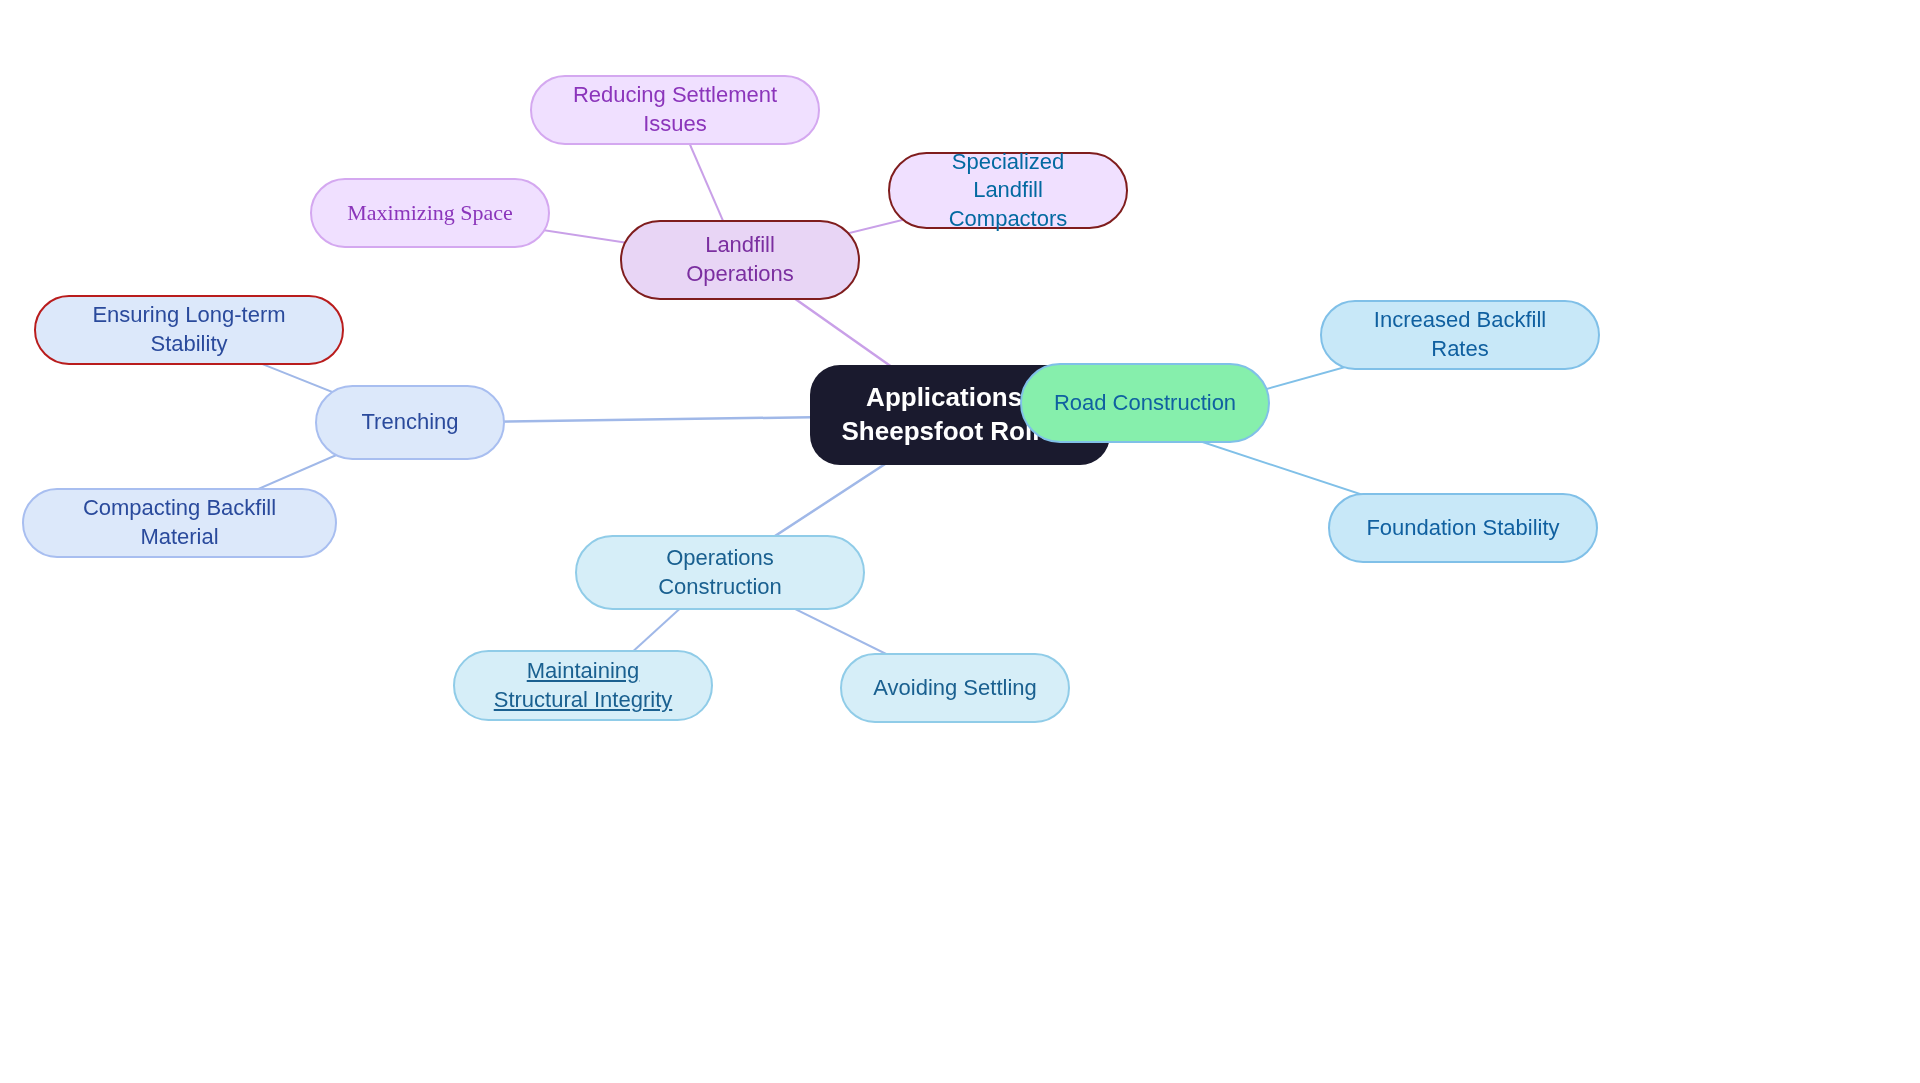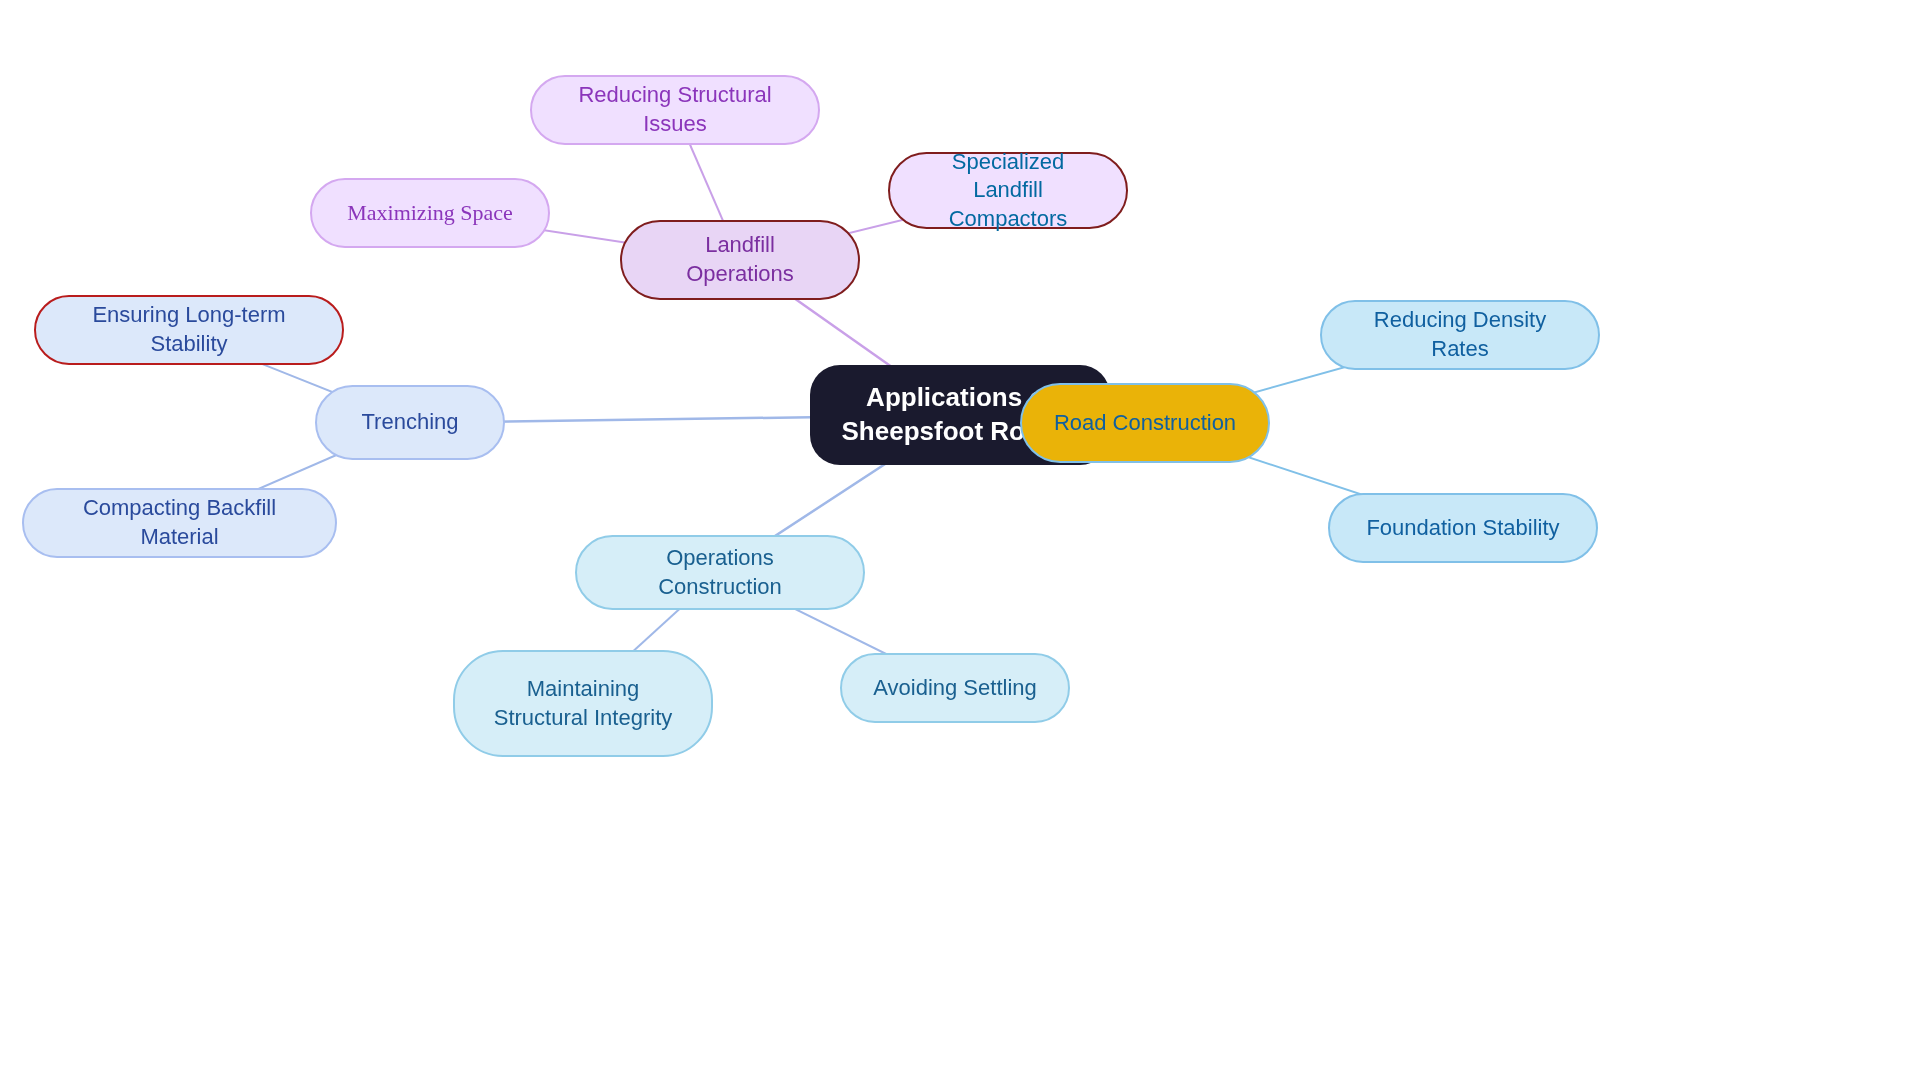--- a/index.html
+++ b/index.html
@@ -114,42 +114,43 @@
       width: 290px;
       height: 75px;
       left: 575px;
       top: 535px;
     }
     .node-maintaining {
       background: #d6eef8;
       color: #1a6090;
       border: 2px solid #90cce8;
       width: 260px;
-      height: 107px;
+      height: 71px;
       left: 453px;
       top: 650px;
+      text-decoration: underline;
     }
     .node-avoiding {
       background: #d6eef8;
       color: #1a6090;
       border: 2px solid #90cce8;
       width: 230px;
       height: 70px;
       left: 840px;
       top: 653px;
     }
     
     .node-road {
-      background: #eab308;
+      background: #86efac;
       color: #1060a0;
       border: 2px solid #80c0e8;
       width: 250px;
       height: 80px;
       left: 1020px;
-      top: 383px;
+      top: 363px;
       text-align: center;
     }
     .node-increased {
       background: #c8e8f8;
       color: #1060a0;
       border: 2px solid #80c0e8;
       width: 280px;
       height: 70px;
       left: 1320px;
       top: 300px;
@@ -194,21 +195,21 @@
   <line x1="1145" y1="423" x2="1460" y2="335" stroke="#80c0e8" stroke-width="2"></line>
 
   <line x1="1145" y1="423" x2="1463" y2="528" stroke="#80c0e8" stroke-width="2"></line>
 </svg>
 
 <div class="node node-center">Applications of Sheepsfoot
 Rollers</div>
 
 <div class="node node-landfill">Landfill Operations</div>
 
-<div class="node node-reducing">Reducing Structural Issues</div>
+<div class="node node-reducing">Reducing Settlement Issues</div>
 
 <div class="node node-maximizing">Maximizing Space</div>
 
 <div class="node node-specialized">Specialized Landfill
 Compactors</div>
 
 <div class="node node-trenching">Trenching</div>
 
 <div class="node node-ensuring">Ensuring Long-term Stability</div>
 
@@ -216,15 +217,15 @@
 
 <div class="node node-embankment">Operations Construction</div>
 
 <div class="node node-maintaining">Maintaining Structural
 Integrity</div>
 
 <div class="node node-avoiding">Avoiding Settling</div>
 
 <div class="node node-road">Road Construction</div>
 
-<div class="node node-increased">Reducing Density Rates</div>
+<div class="node node-increased">Increased Backfill Rates</div>
 
 <div class="node node-foundation">Foundation Stability</div>
 
 </body></html>

